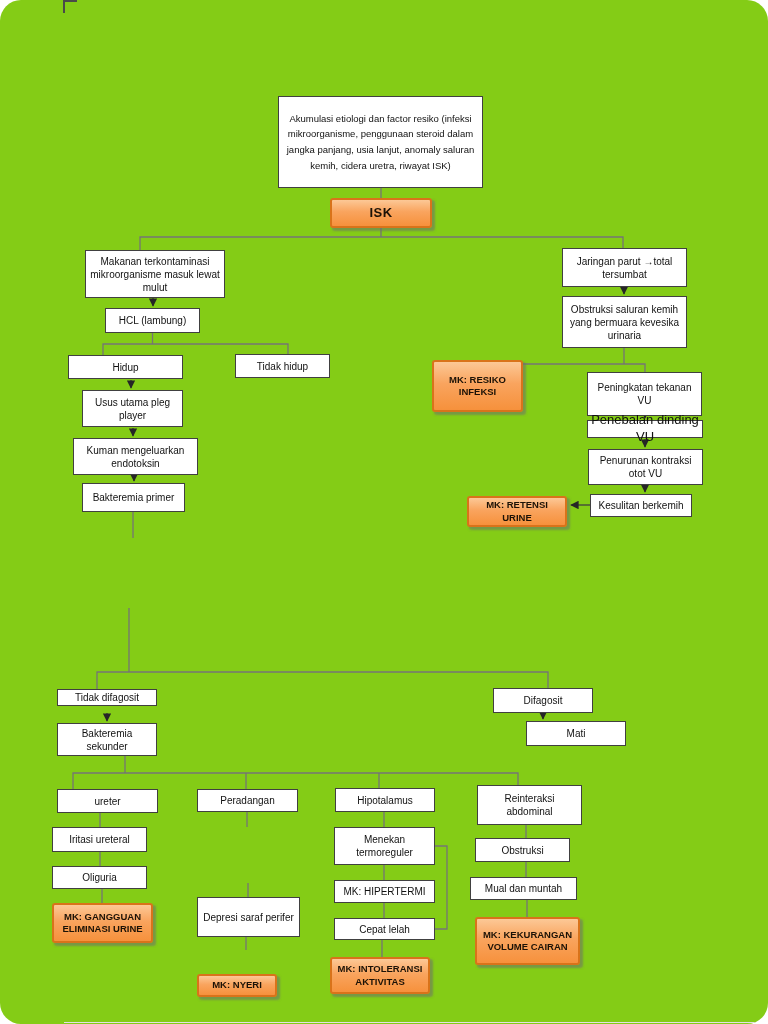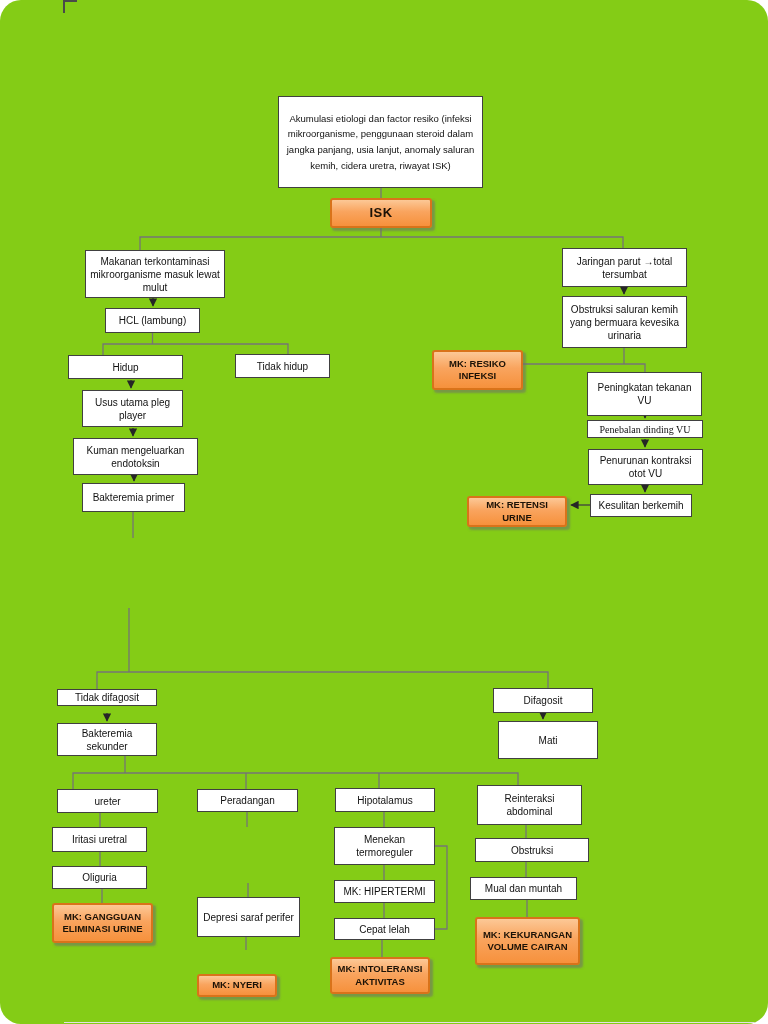--- a/index.html
+++ b/index.html
@@ -2,21 +2,21 @@
 <html><head>
 <meta charset="utf-8">
 <style>
   html,body{margin:0;padding:0;background:#ffffff;}
   .page{position:relative;width:768px;height:1024px;background:#84cc16;overflow:hidden;
         font-family:"Liberation Sans", sans-serif;color:#111;border-radius:21px;}
   .lines{position:absolute;left:0;top:0;width:768px;height:1024px;pointer-events:none;}
   .node{position:absolute;box-sizing:border-box;display:flex;align-items:center;justify-content:center;
         text-align:center;background:#fff;border:1.5px solid #404040;font-size:10px;line-height:1.3;
         padding:1px 3px;}
-  .node.sm{font-size:10px;font-family:Liberation Serif, serif;}
+  .node.sm{font-size:13px;}
   .node.mk{background:linear-gradient(180deg,#fcc896 0%,#f9a45e 45%,#f6913c 100%);
         border:2px solid #d9731a;border-radius:3px;font-weight:600;font-size:9.5px;
         box-shadow:2.5px 2.5px 2px rgba(110,110,110,0.55);color:#1c1206;}
   .node.isk{font-size:13px;font-weight:700;letter-spacing:.5px;}
   .node.etio{font-size:9.5px;line-height:1.65;padding:4px 6px;}
   .corner-v{position:absolute;left:63px;top:0;width:2px;height:13px;background:#4a4a4a;}
   .corner-h{position:absolute;left:63px;top:0;width:14px;height:2px;background:#4a4a4a;}
   .bottom-rule{position:absolute;left:64px;top:1022px;width:704px;height:1px;background:#e2e2e2;}
 </style>
 </head>
@@ -69,45 +69,45 @@
   <div class="node" style="left:85px;top:250px;width:140px;height:48px">Makanan terkontaminasi mikroorganisme masuk lewat mulut</div>
   <div class="node" style="left:105px;top:308px;width:95px;height:25px">HCL (lambung)</div>
   <div class="node" style="left:68px;top:355px;width:115px;height:24px">Hidup</div>
   <div class="node" style="left:235px;top:354px;width:95px;height:24px">Tidak hidup</div>
   <div class="node" style="left:82px;top:390px;width:101px;height:37px">Usus utama pleg player</div>
   <div class="node" style="left:73px;top:438px;width:125px;height:37px">Kuman mengeluarkan endotoksin</div>
   <div class="node" style="left:82px;top:483px;width:103px;height:29px">Bakteremia primer</div>
 
   <div class="node" style="left:562px;top:248px;width:125px;height:39px">Jaringan parut →total tersumbat</div>
   <div class="node" style="left:562px;top:296px;width:125px;height:52px">Obstruksi saluran kemih yang bermuara kevesika urinaria</div>
-  <div class="node mk" style="left:432px;top:350px;width:91px;height:40px">MK: RESIKO INFEKSI</div>
+  <div class="node mk" style="left:432px;top:360px;width:91px;height:52px">MK: RESIKO INFEKSI</div>
   <div class="node" style="left:587px;top:372px;width:115px;height:44px">Peningkatan tekanan VU</div>
   <div class="node sm" style="left:587px;top:420px;width:116px;height:18px">Penebalan dinding VU</div>
   <div class="node" style="left:588px;top:449px;width:115px;height:36px">Penurunan kontraksi otot VU</div>
   <div class="node" style="left:590px;top:494px;width:102px;height:23px">Kesulitan berkemih</div>
   <div class="node mk" style="left:467px;top:496px;width:100px;height:31px">MK: RETENSI URINE</div>
 
   <div class="node" style="left:57px;top:689px;width:100px;height:17px">Tidak difagosit</div>
   <div class="node" style="left:57px;top:723px;width:100px;height:33px">Bakteremia sekunder</div>
   <div class="node" style="left:493px;top:688px;width:100px;height:25px">Difagosit</div>
-  <div class="node" style="left:498px;top:721px;width:100px;height:38px">Mati</div>
+  <div class="node" style="left:526px;top:721px;width:100px;height:25px">Mati</div>
 
   <div class="node" style="left:57px;top:789px;width:101px;height:24px">ureter</div>
-  <div class="node" style="left:52px;top:827px;width:95px;height:25px">Iritasi uretral</div>
+  <div class="node" style="left:52px;top:827px;width:95px;height:25px">Iritasi ureteral</div>
   <div class="node" style="left:52px;top:866px;width:95px;height:23px">Oliguria</div>
   <div class="node mk" style="left:52px;top:903px;width:101px;height:40px">MK: GANGGUAN ELIMINASI URINE</div>
 
   <div class="node" style="left:197px;top:789px;width:101px;height:23px">Peradangan</div>
   <div class="node" style="left:197px;top:897px;width:103px;height:40px">Depresi saraf perifer</div>
   <div class="node mk" style="left:197px;top:974px;width:80px;height:23px">MK: NYERI</div>
 
   <div class="node" style="left:335px;top:788px;width:100px;height:24px">Hipotalamus</div>
   <div class="node" style="left:334px;top:827px;width:101px;height:38px">Menekan termoreguler</div>
   <div class="node" style="left:334px;top:880px;width:101px;height:23px">MK: HIPERTERMI</div>
   <div class="node" style="left:334px;top:918px;width:101px;height:22px">Cepat lelah</div>
   <div class="node mk" style="left:330px;top:957px;width:100px;height:37px">MK: INTOLERANSI AKTIVITAS</div>
 
   <div class="node" style="left:477px;top:785px;width:105px;height:40px">Reinteraksi abdominal</div>
-  <div class="node" style="left:475px;top:838px;width:114px;height:24px">Obstruksi</div>
+  <div class="node" style="left:475px;top:838px;width:95px;height:24px">Obstruksi</div>
   <div class="node" style="left:470px;top:877px;width:107px;height:23px">Mual dan muntah</div>
   <div class="node mk" style="left:475px;top:917px;width:105px;height:48px">MK: KEKURANGAN VOLUME CAIRAN</div>
 
 </div>
 
 </body></html>

